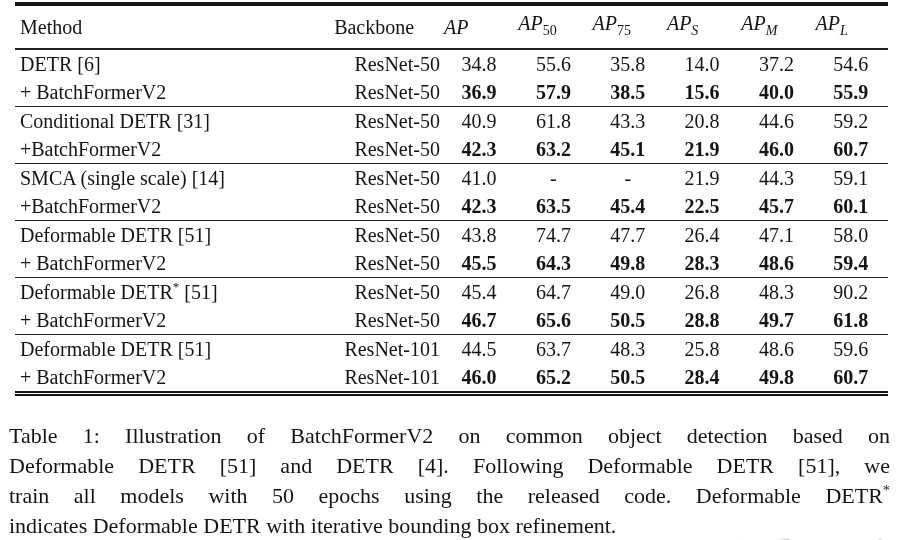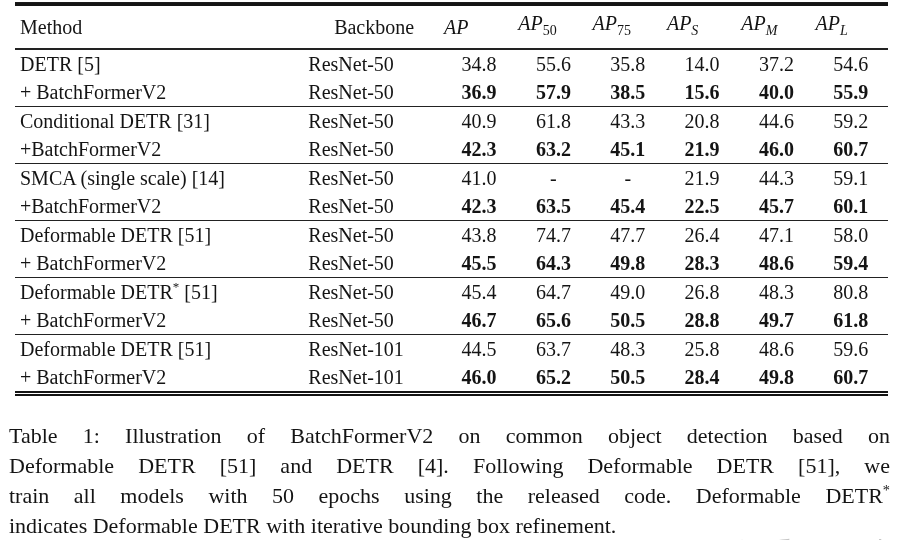--- a/index.html
+++ b/index.html
@@ -45,21 +45,21 @@
   th.h-math { text-align: left; font-style: italic; }
   th.h-math sub { font-size: 70%; }
   th.h-math sub.rm { font-style: normal; }
   tbody td {
     height: 28px;
     line-height: 28px;
     padding: 0 2px;
     white-space: nowrap;
   }
   td.method { text-align: left; padding-left: 5px; }
-  td.backbone { text-align: left; }
+  td.backbone { text-align: right; }
   td.num { text-align: center; }
   tr.group-start { border-top: 1px solid #222222; }
   tr.bold-values td.num { font-weight: 700; }
   sup.star { font-size: 65%; vertical-align: super; line-height: 0; }
   
   .caption {
     position: relative;
     z-index: 2;
     margin: 25px 12px 0 9px;
     font-size: 22px;
@@ -104,21 +104,21 @@
           <th class="h-math">AP</th>
           <th class="h-math">AP<sub class="rm">50</sub></th>
           <th class="h-math">AP<sub class="rm">75</sub></th>
           <th class="h-math">AP<sub>S</sub></th>
           <th class="h-math">AP<sub>M</sub></th>
           <th class="h-math">AP<sub>L</sub></th>
         </tr>
     </thead>
     <tbody>
         <tr>
-          <td class="method">DETR [5]</td>
+          <td class="method">DETR [6]</td>
           <td class="backbone">ResNet-50</td>
           <td class="num">34.8</td>
           <td class="num">55.6</td>
           <td class="num">35.8</td>
           <td class="num">14.0</td>
           <td class="num">37.2</td>
           <td class="num">54.6</td>
         </tr>
         <tr class="bold-values">
           <td class="method">+ BatchFormerV2</td>
@@ -191,21 +191,21 @@
           <td class="num">59.4</td>
         </tr>
         <tr class="group-start">
           <td class="method">Deformable DETR<sup class="star">*</sup> [51]</td>
           <td class="backbone">ResNet-50</td>
           <td class="num">45.4</td>
           <td class="num">64.7</td>
           <td class="num">49.0</td>
           <td class="num">26.8</td>
           <td class="num">48.3</td>
-          <td class="num">80.8</td>
+          <td class="num">90.2</td>
         </tr>
         <tr class="bold-values">
           <td class="method">+ BatchFormerV2</td>
           <td class="backbone">ResNet-50</td>
           <td class="num">46.7</td>
           <td class="num">65.6</td>
           <td class="num">50.5</td>
           <td class="num">28.8</td>
           <td class="num">49.7</td>
           <td class="num">61.8</td>

